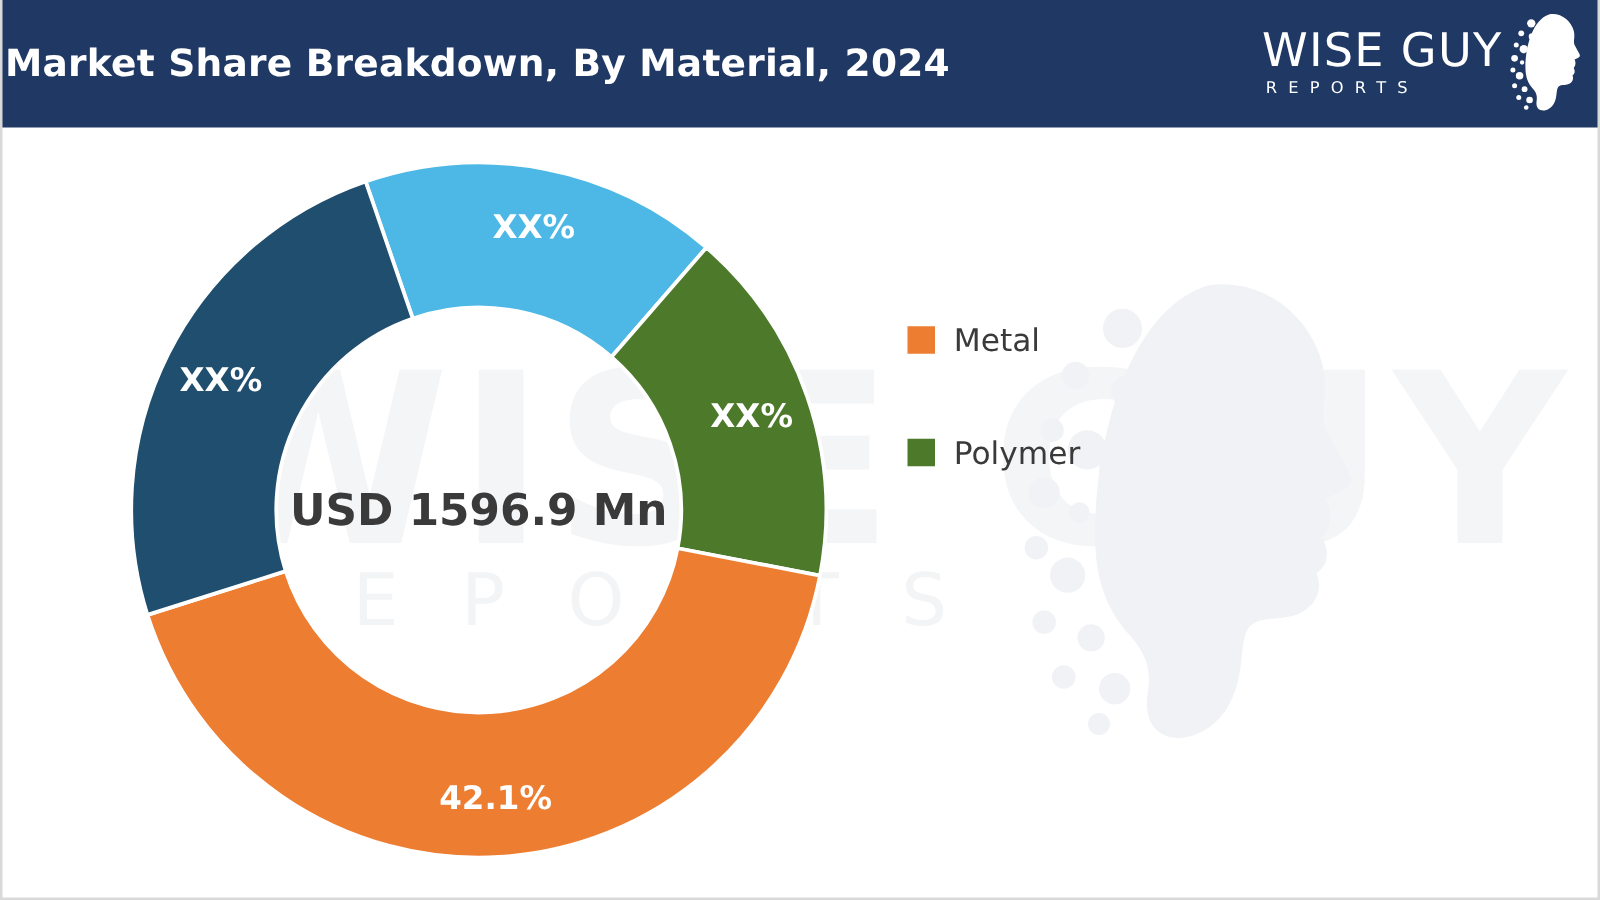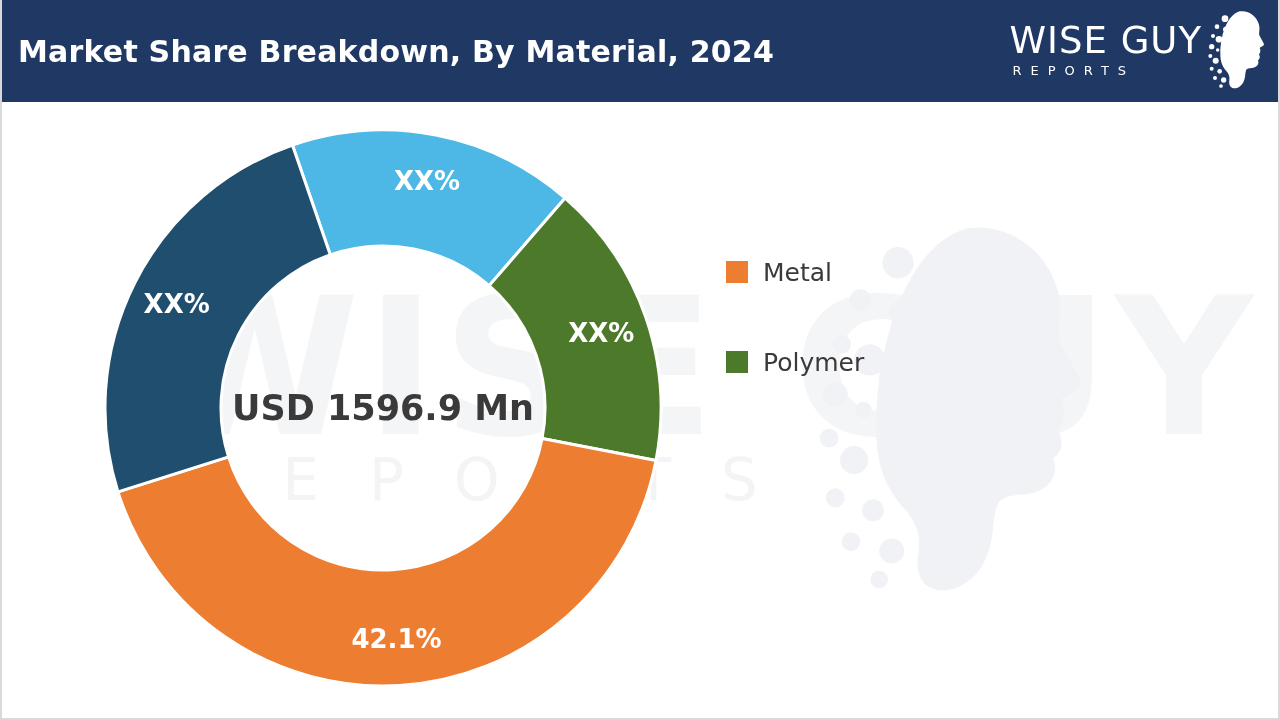--- a/index.html
+++ b/index.html
@@ -2,21 +2,21 @@
 <html><head>
 <meta charset="utf-8">
 <style>
   html,body{margin:0;padding:0;background:#ffffff;}
   body{font-family:"DejaVu Sans","Liberation Sans",sans-serif;}
   #page{position:relative;width:1280px;height:720px;background:#ffffff;overflow:hidden;}
   .frame{position:absolute;inset:0;border:2px solid #d9d9d9;border-top:none;pointer-events:none;z-index:5;}
 
   
   .header{position:absolute;left:0;top:0;width:1280px;height:102px;background:#1f3864;z-index:3;display:flex;align-items:center;}
-  .title{color:#ffffff;font-size:30px;font-weight:bold;padding-left:18px;letter-spacing:.2px;white-space:nowrap;}
+  .title{color:#ffffff;font-size:30px;font-weight:bold;padding-left:4px;letter-spacing:.2px;white-space:nowrap;}
   .logo{position:absolute;right:14px;top:10px;display:flex;align-items:center;}
   .logo-text{display:flex;flex-direction:column;align-items:flex-start;}
   .logo-line1{color:#ffffff;font-size:37px;font-weight:normal;letter-spacing:1px;line-height:1.05;white-space:nowrap;}
   .logo-line2{color:#ffffff;font-size:13px;letter-spacing:9px;margin-top:2px;padding-left:3px;white-space:nowrap;}
   .logo-face{width:62px;height:80px;margin-left:2px;}
 
   
   .wm-line1{position:absolute;left:150px;top:258px;font-size:190px;font-weight:bold;color:#f4f5f7;letter-spacing:6px;white-space:nowrap;z-index:0;user-select:none;}
   .wm-line2{position:absolute;left:192px;top:446px;font-size:58px;font-weight:normal;color:#f3f4f6;letter-spacing:50px;white-space:nowrap;z-index:0;user-select:none;}
   .wm-face{position:absolute;left:800px;top:222px;width:290px;height:376px;z-index:0;}

